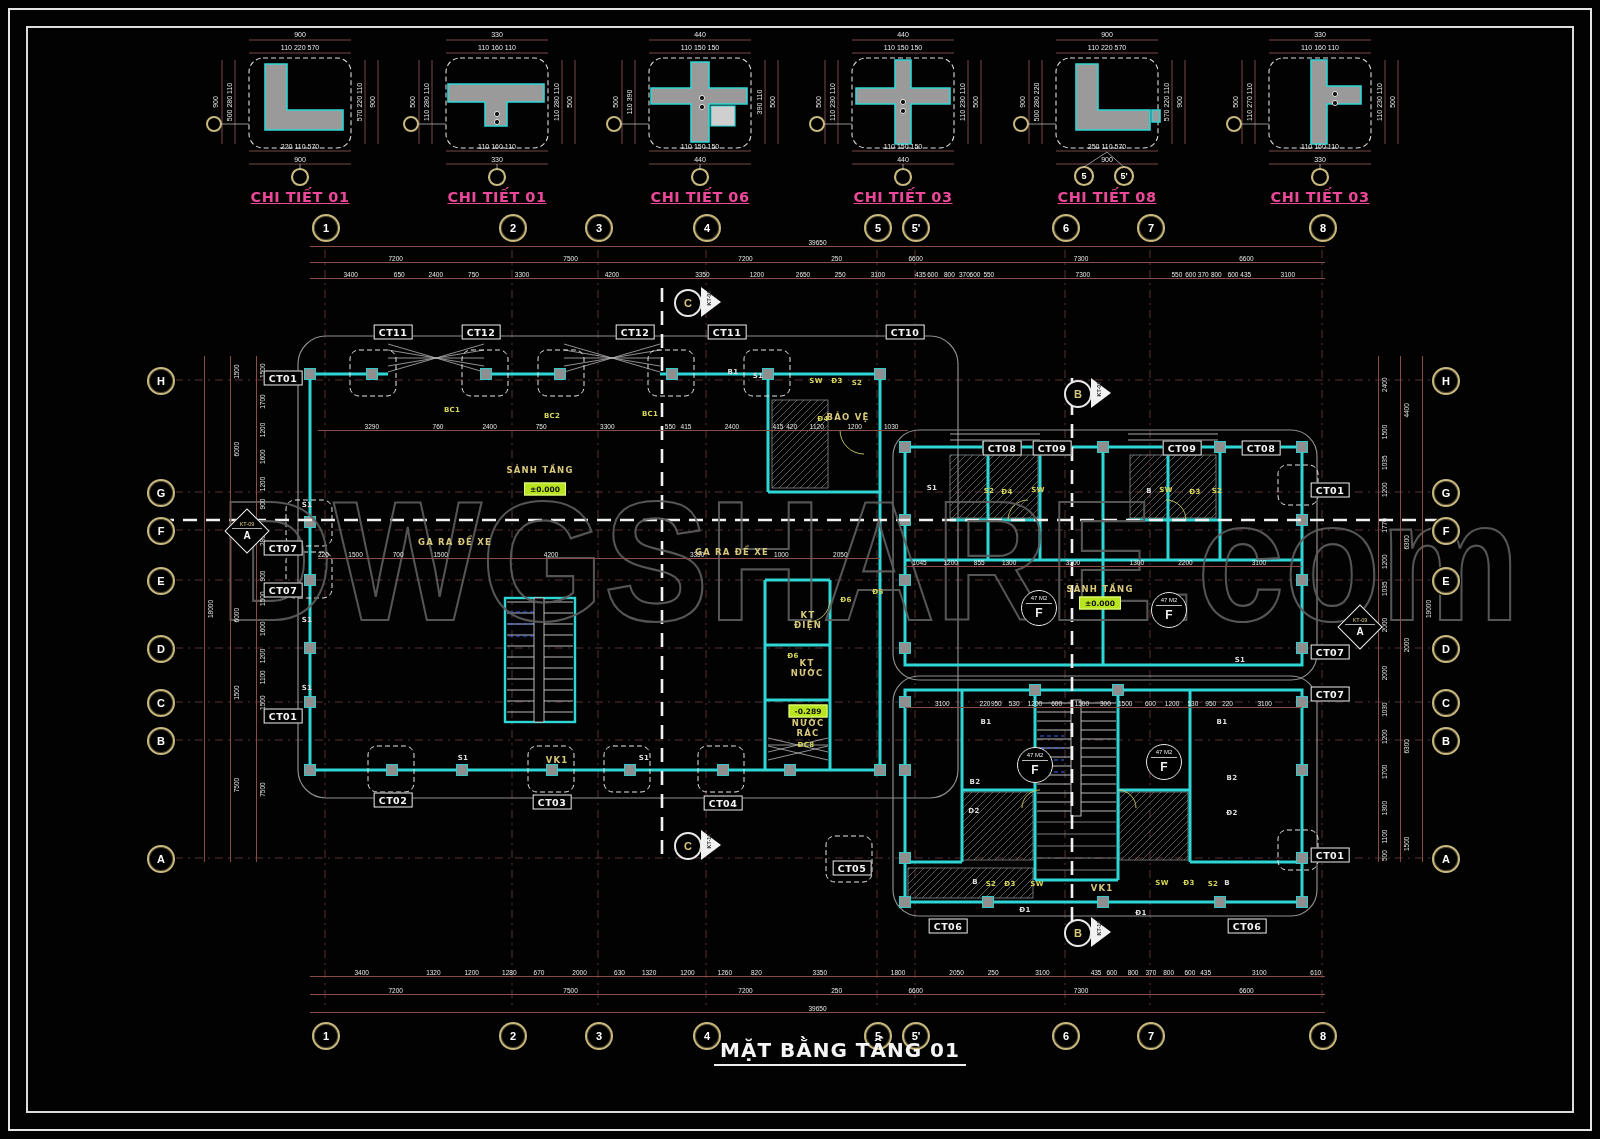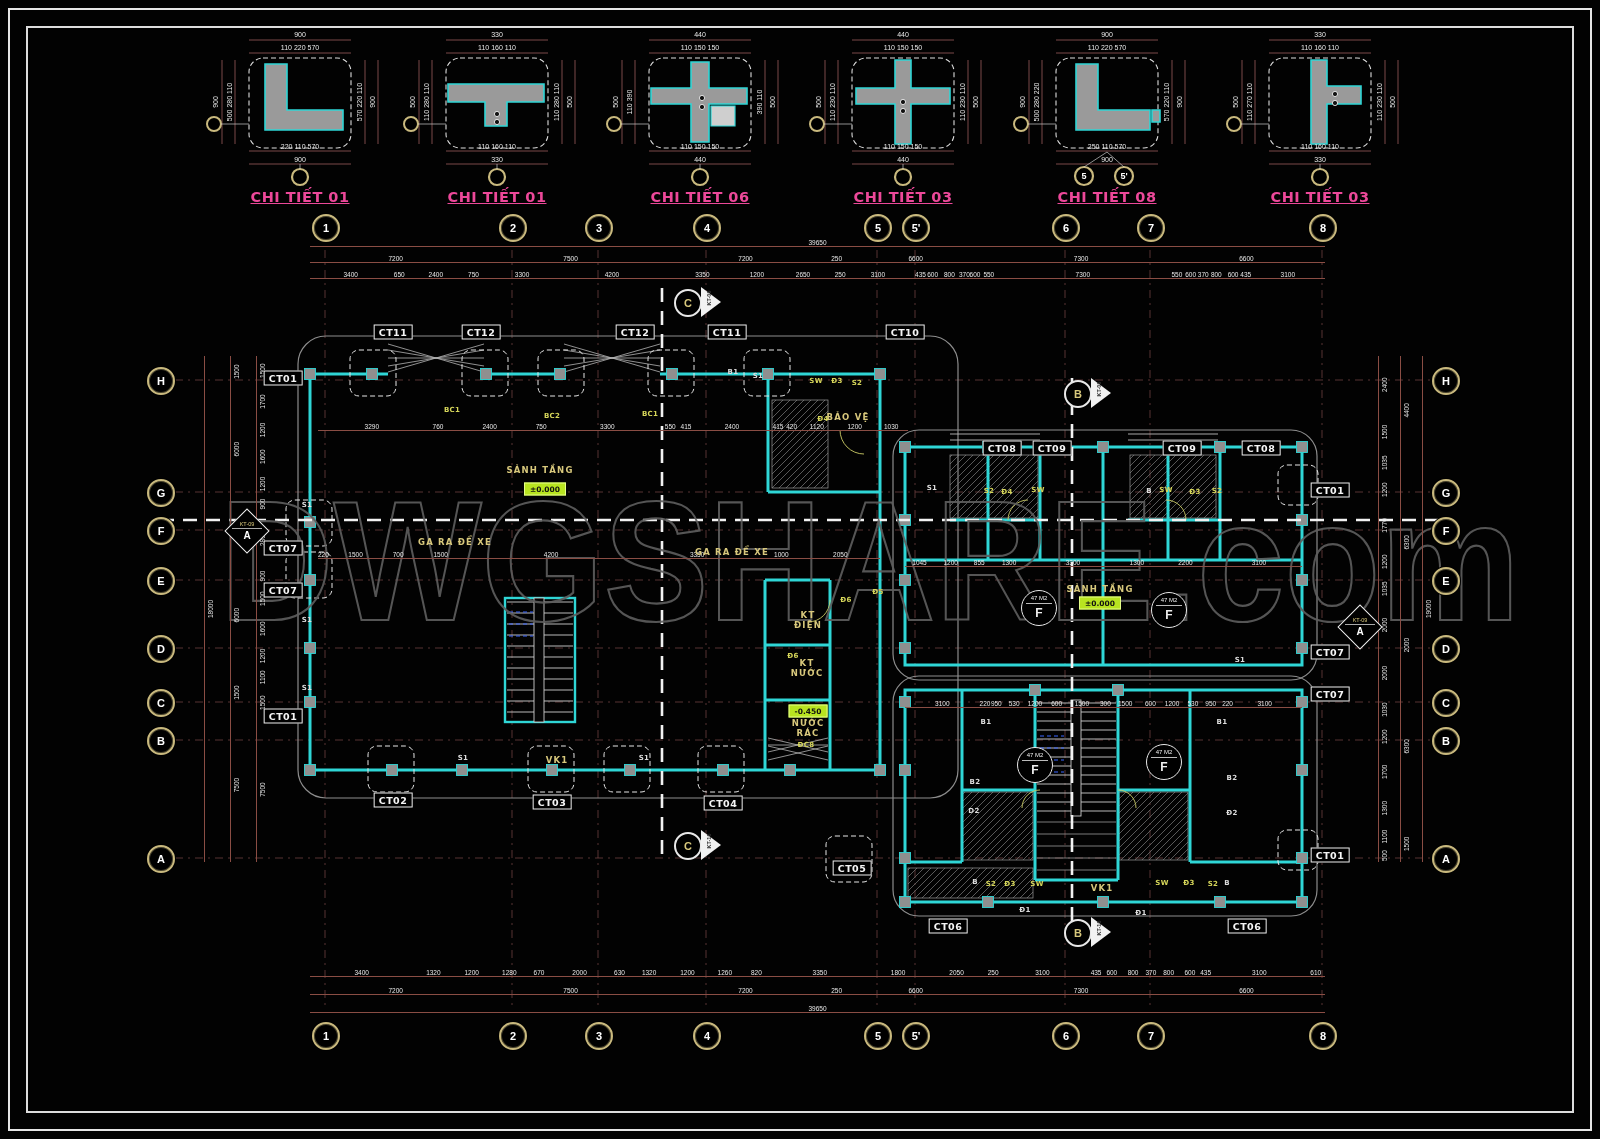--- a/index.html
+++ b/index.html
@@ -543,21 +543,21 @@
       <div class="tag" style="left: 1010px; top: 884px;">Đ3</div>
       <div class="tag" style="left: 1037px; top: 884px;">SW</div>
       <div class="tag" style="left: 1162px; top: 883px;">SW</div>
       <div class="tag" style="left: 1189px; top: 883px;">Đ3</div>
       <div class="tag" style="left: 1213px; top: 884px;">S2</div>
       <div class="tag w" style="left: 1227px; top: 883px;">B</div>
       <div class="tag w" style="left: 1025px; top: 910px;">Đ1</div>
       <div class="tag w" style="left: 1141px; top: 913px;">Đ1</div>
       <div class="elev" style="left: 545px; top: 489px;">±0.000</div>
       <div class="elev" style="left: 1100px; top: 603px;">±0.000</div>
-      <div class="elev" style="left: 808px; top: 711px;">-0.450</div>
+      <div class="elev" style="left: 808px; top: 711px;">-0.289</div>
       <div class="fc" style="left: 1039px; top: 608px;">
         <span class="a">47 M2</span>
         <span class="f">F</span>
       </div>
       <div class="fc" style="left: 1169px; top: 610px;">
         <span class="a">47 M2</span>
         <span class="f">F</span>
       </div>
       <div class="fc" style="left: 1035px; top: 765px;">
         <span class="a">47 M2</span>
@@ -733,13 +733,14 @@
           <text transform="rotate(-90 170,78)" x="170" y="78" text-anchor="middle" font-size="7" fill="#e9e9e9" font-family="Liberation Sans,sans-serif">500</text>
     <circle cx="9" cy="100" r="7" fill="#000" stroke="#c9b97e" stroke-width="2"></circle>
     <path d="M16,100H44" stroke="#ccc" stroke-width="0.7"></path>
     <circle cx="95" cy="153" r="8" fill="#000" stroke="#c9b97e" stroke-width="2.2"></circle>
           <path d="M95,145V140" stroke="#ccc" stroke-width="0.7"></path>
         </svg>
       </div>
       <div class="dtitle" style="left: 1230px;">CHI TIẾT 03</div>
     </div>
 
+  <div class="title"><span>MẶT BẰNG TẦNG 01</span></div>
 </div>
 
 </body></html>

